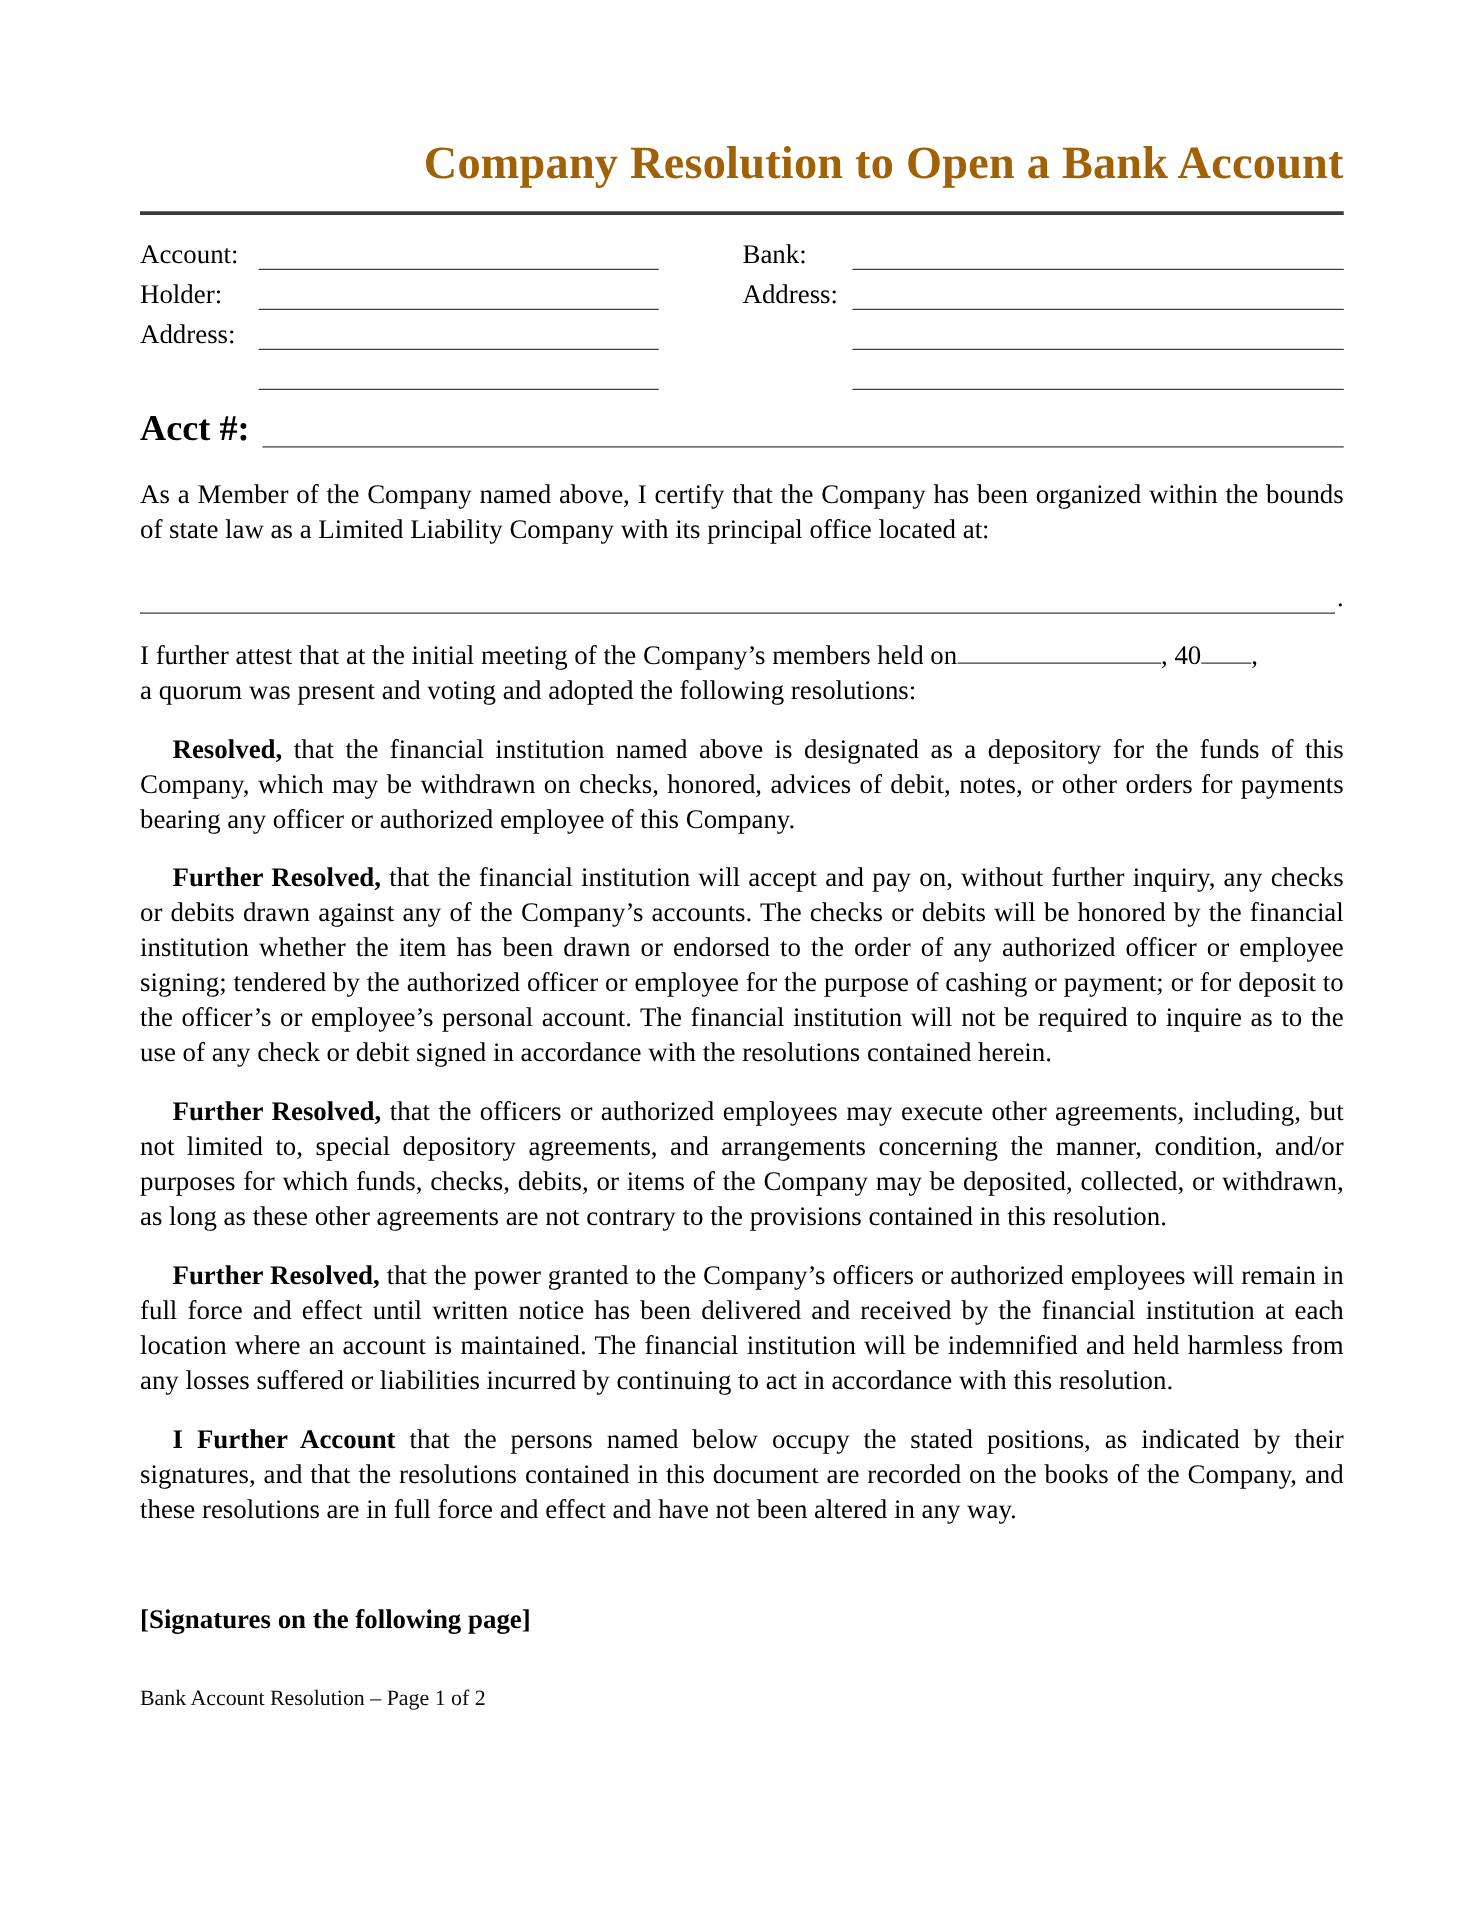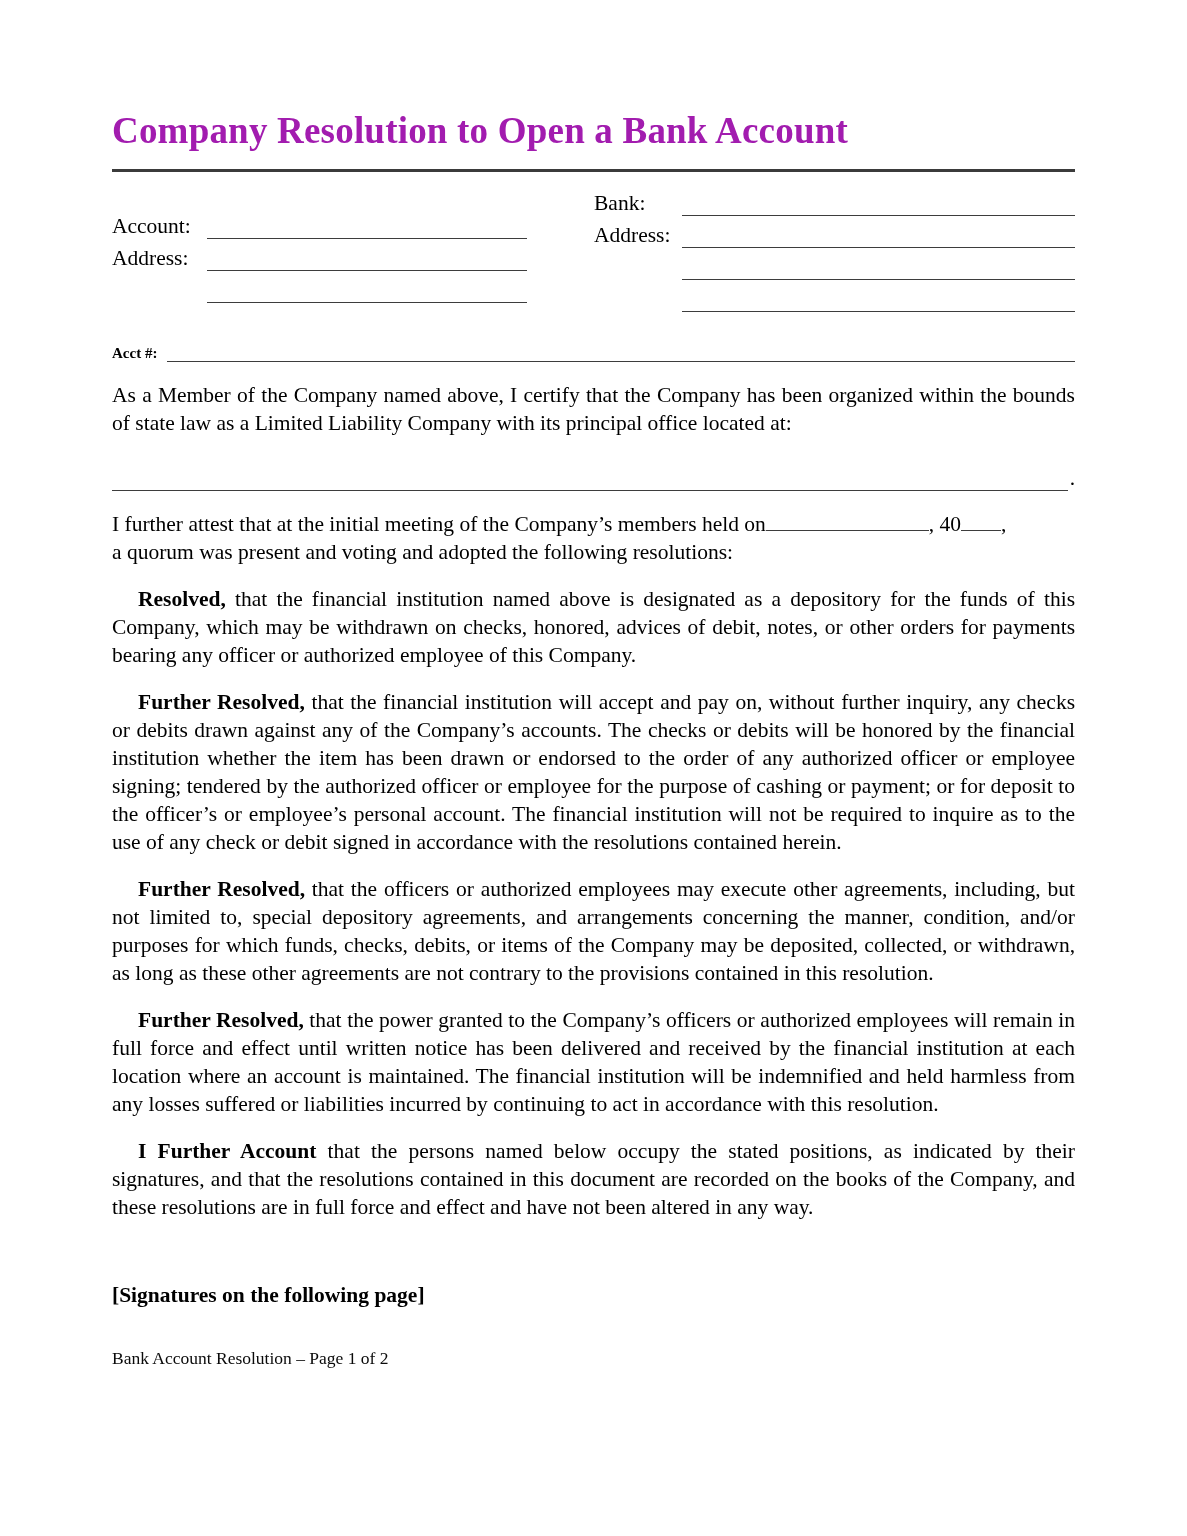--- a/index.html
+++ b/index.html
@@ -2,34 +2,34 @@
 <html><head>
 <meta charset="utf-8">
 <style>
   html,body { margin:0; padding:0; background:#ffffff; }
   .page {
     width:1187px; height:1536px; position:relative; box-sizing:border-box;
     padding:110px 112px 0 112px; background:#ffffff; color:#000;
     font-family:"Liberation Serif", serif; overflow:hidden;
   }
   .title {
-    margin:0; text-align:left; font-weight:bold; font-size:37px; line-height:1.15;
-    letter-spacing:0.2px; color:#a21caf;
+    margin:0; text-align:right; font-weight:bold; font-size:37px; line-height:1.15;
+    letter-spacing:0.2px; color:#a16207;
   }
   .title-rule { border:none; border-top:3px solid #3b3b3b; margin:16px 0 12px 0; }
 
   .form-grid { display:flex; }
-  .form-col-left  { width:415px; margin-right:67px;margin-top:23px; }
+  .form-col-left  { width:415px; margin-right:67px; }
   .form-col-right { flex:1; }
   .frow { display:flex; align-items:flex-end; height:32px; font-size:21.5px; }
   .flabel { flex:none; width:95px; white-space:nowrap; }
   .form-col-right .flabel { width:88px;font-family:Liberation Serif, serif; }
   .fline { flex:1; border-bottom:1.6px solid #3d3d3d; height:27px; }
 
-  .acct-row { display:flex; align-items:flex-end; height:36px; margin-top:14px; font-size:15px; }
+  .acct-row { display:flex; align-items:center; height:36px; margin-top:14px; font-size:29px; }
   .acct-label { font-weight:bold; white-space:nowrap; }
   .acct-row .fline { margin-left:10px; }
 
   .para {
     font-size:21.5px; line-height:28px; margin:19px 0 0 0; text-align:justify;font-family:Liberation Serif, serif;
   }
   .para .lead { font-weight:bold;margin-left:26px; }
   .blank-row { display:flex; align-items:flex-end; margin-top:24px; height:30px; font-size:21.5px; }
   .blank-row .fline { height:28px; }
   .blank-row .period { flex:none; padding-left:2px; }
@@ -49,20 +49,24 @@
 
 <div class="page">
 
   <h1 class="title">Company Resolution to Open a Bank Account</h1>
   <hr class="title-rule">
 
   <div class="form-grid">
     <div class="form-col-left">
       <div class="frow">
         <span class="flabel">Account:</span>
+        <span class="fline"></span>
+      </div>
+      <div class="frow">
+        <span class="flabel">Holder:</span>
         <span class="fline"></span>
       </div>
       <div class="frow">
         <span class="flabel">Address:</span>
         <span class="fline"></span>
       </div>
       <div class="frow">
         <span class="flabel"></span>
         <span class="fline"></span>
       </div>

